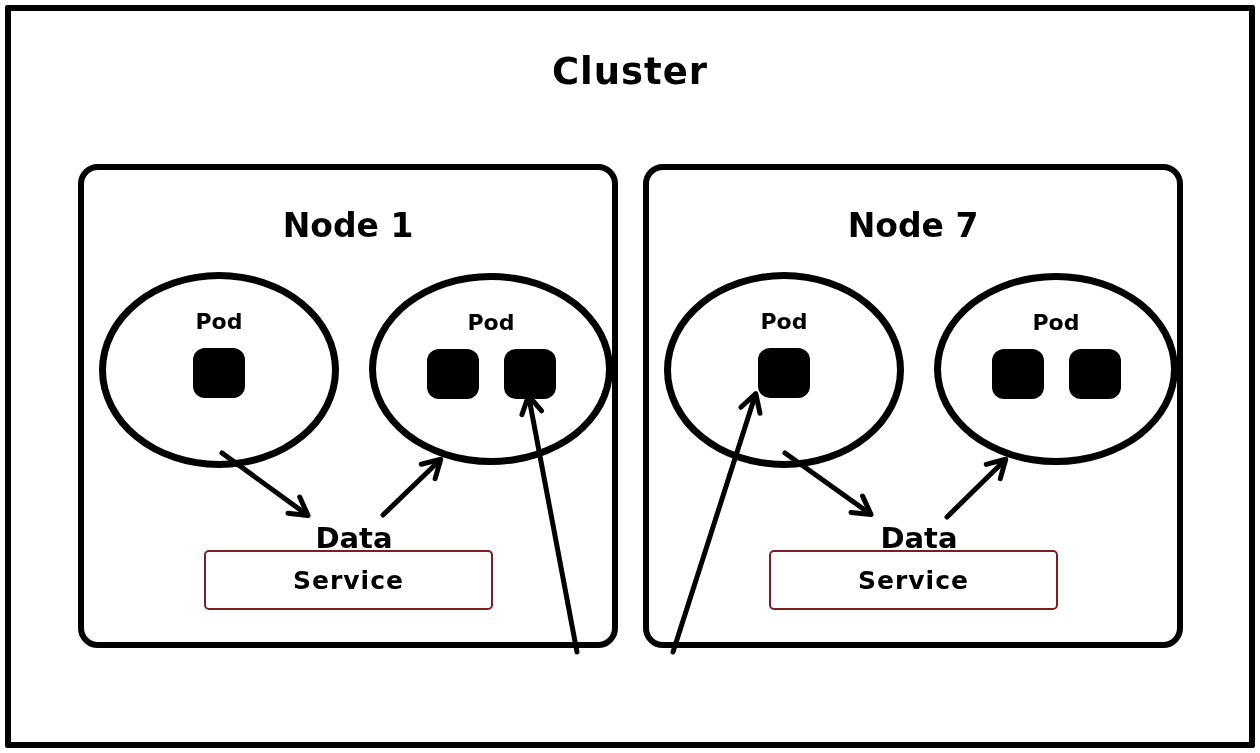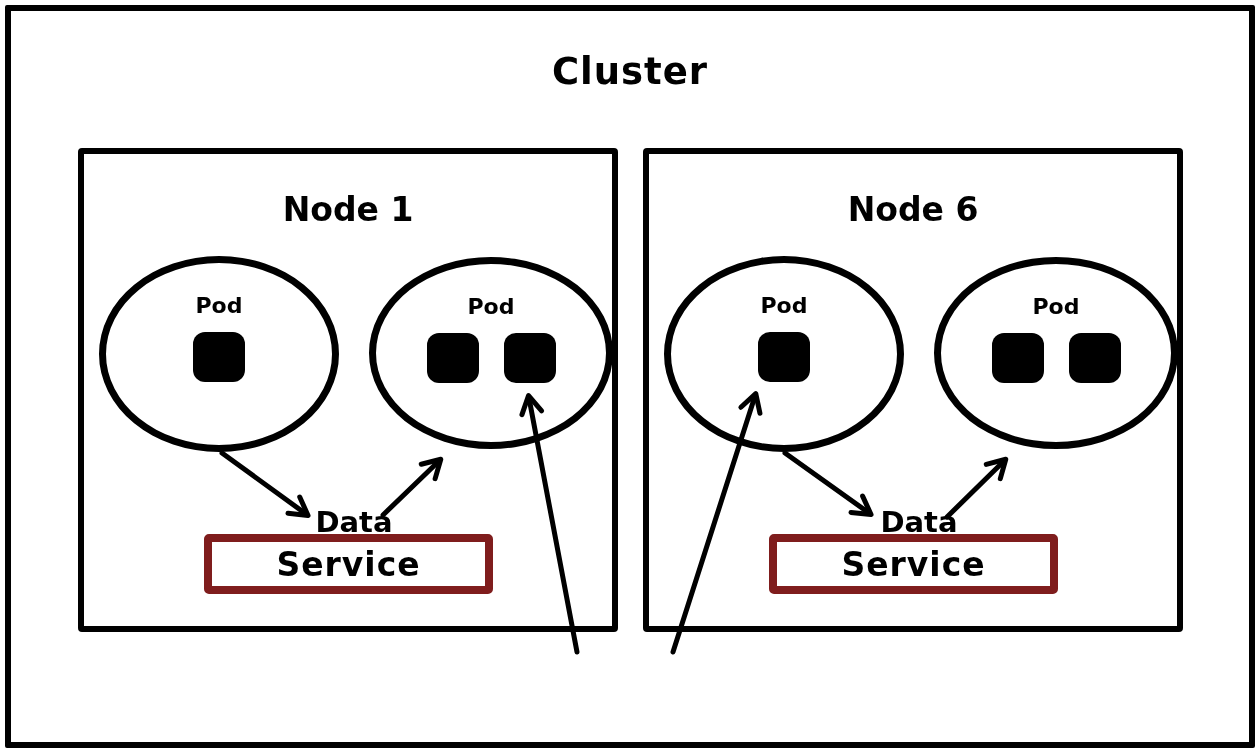--- a/index.html
+++ b/index.html
@@ -23,25 +23,25 @@
     position: absolute;
     top: 50px;
     left: 0;
     width: 100%;
     text-align: center;
     font-size: 37px;
     letter-spacing: 1px;
   }
   .node {
     position: absolute;
-    top: 148px;
+    top: 164px;
     width: 540px;
     height: 484px;
     border: 6px solid #000000;
-    border-radius: 4px;
+    border-radius: 20px;
     box-sizing: border-box;
     background: #ffffff;
   }
   .node--1 { left: 78px; }
   .node--2 { left: 643px; }
   .node-title {
     position: absolute;
     top: 36px;
     left: 0;
     width: 100%;
@@ -82,27 +82,27 @@
     transform: translate(-50%, -50%);
     font-size: 29px;
     margin-top: 28px;
   }
   .service {
     position: absolute;
     left: 120px;
     top: 380px;
     width: 289px;
     height: 60px;
-    border: 8px solid #7f1d1d;
+    border: 2px solid #7f1d1d;
     border-radius: 5px;
     box-sizing: border-box;
     display: flex;
     align-items: center;
     justify-content: center;
-    font-size: 33px;
+    font-size: 25px;
     letter-spacing: 1px;
     background: #ffffff;
   }
   .arrows {
     position: absolute;
     left: 0;
     top: 0;
     width: 1260px;
     height: 753px;
     pointer-events: none;
@@ -142,21 +142,21 @@
         <div class="container-box"></div>
       </div>
     </div>
 
     <div class="data-label">Data</div>
 
     <div class="service">Service</div>
   </div>
 
   <div class="node node--2">
-    <div class="node-title">Node 6</div>
+    <div class="node-title">Node 7</div>
 
     <div class="pod pod--left">
       <div class="pod-label">Pod</div>
       <div class="containers-row">
         <div class="container-box"></div>
       </div>
     </div>
 
     <div class="pod pod--right">
       <div class="pod-label">Pod</div>

